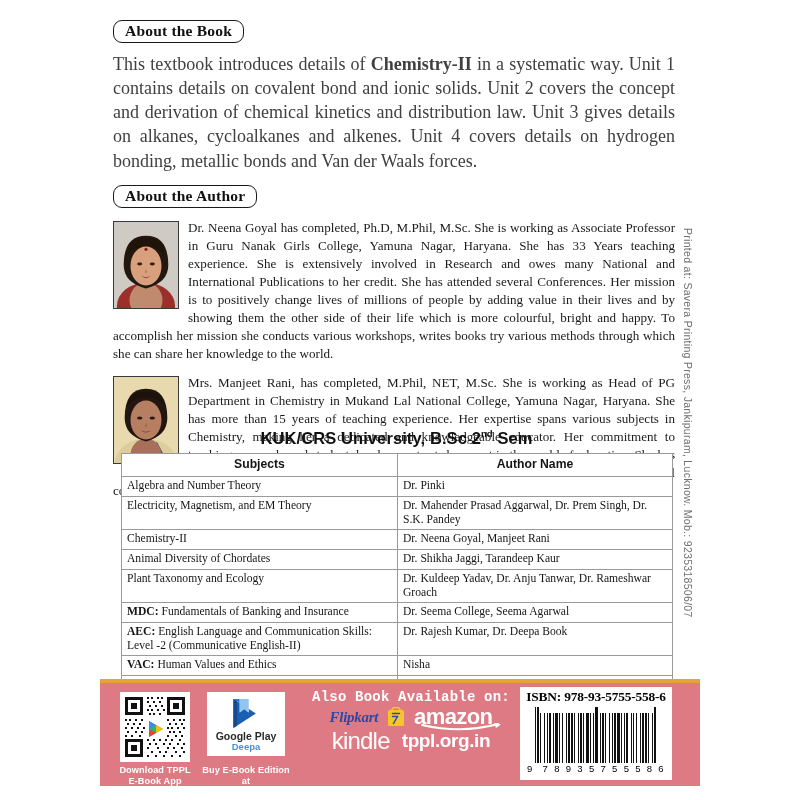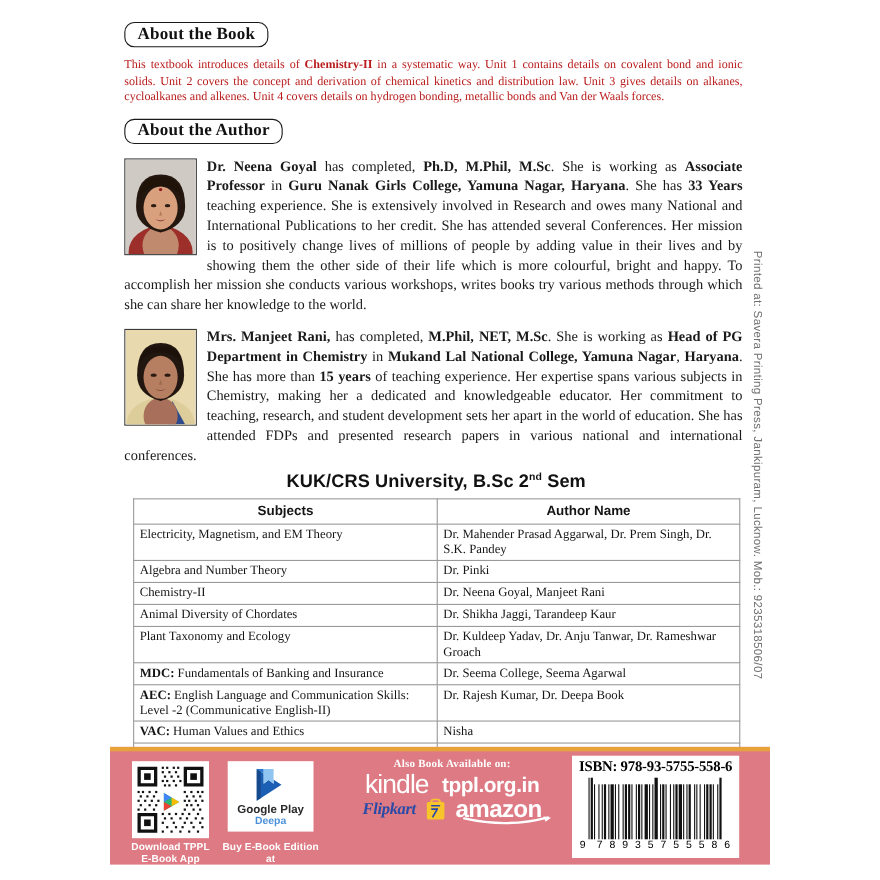--- a/index.html
+++ b/index.html
@@ -41,24 +41,24 @@
     font-weight: bold;
     font-size: 15.5px;
     letter-spacing: 0.2px;
     color: #111;
     line-height: 1.15;
     background: #fff;
   }
 
   .blurb {
     margin-top: 9px;
-    font-size: 11px;
+    font-size: 18px;
     line-height: 1.345;
     text-align: justify;
-    color: #b91c1c;
+    color: #404040;
     font-family: "Liberation Serif", serif;
   }
   .blurb b { font-weight: bold; }
 
   .sec-author-head { margin-top: 12px; }
 
   
   .author-block {
     margin-top: 11px;
     position: relative;
@@ -74,21 +74,21 @@
     position: relative;
   }
   .author-photo svg { display: block; width: 100%; height: 100%; }
   .author-text {
     font-size: 13.1px;
     line-height: 1.375;
     text-align: justify;
     color: #1a1a1a;
     font-family: "Liberation Serif", serif;
   }
-  .author-text b { font-weight: bold; }
+  .author-text b { font-weight: normal; }
   .clearfix::after { content: ""; display: block; clear: both; }
 
   
   .table-wrap {
     position: absolute;
     left: 121px;
     top: 428px;
     width: 551px;
   }
   .table-title {
@@ -217,23 +217,23 @@
   .cap-gp { left: 98px; top: 82px; width: 96px; }
 
   .stores {
     position: absolute;
     left: 205px;
     top: 6px;
     width: 212px;
     text-align: center;
   }
   .stores-title {
-    font-family: Liberation Serif, serif;
-    font-weight: bold;
-    font-size: 10px;
+    font-family: Liberation Mono, monospace;
+    font-weight: bold;
+    font-size: 14px;
     color: #ffffff;
     letter-spacing: 0.2px;
     margin-bottom: 2px;
   }
   .store-row {
     display: flex;
     align-items: center;
     justify-content: center;
     gap: 9px;
   }
@@ -382,26 +382,26 @@
           <col class="c2">
         </colgroup>
       <thead>
         <tr>
           <th>Subjects</th>
           <th>Author Name</th>
         </tr>
       </thead>
       <tbody>
           <tr>
+            <td class="subj">Algebra and Number Theory</td>
+            <td>Dr. Pinki</td>
+          </tr>
+          <tr>
             <td class="subj">Electricity, Magnetism, and EM Theory</td>
             <td>Dr. Mahender Prasad Aggarwal, Dr. Prem Singh, Dr. S.K. Pandey</td>
-          </tr>
-          <tr>
-            <td class="subj">Algebra and Number Theory</td>
-            <td>Dr. Pinki</td>
           </tr>
           <tr>
             <td class="subj">Chemistry-II</td>
             <td>Dr. Neena Goyal, Manjeet Rani</td>
           </tr>
           <tr>
             <td class="subj">Animal Diversity of Chordates</td>
             <td>Dr. Shikha Jaggi, Tarandeep Kaur</td>
           </tr>
           <tr>
@@ -545,39 +545,39 @@
       <div class="gp-t1">Google Play</div>
       <div class="gp-t2">Deepa</div>
     </div>
     <div class="cap cap-gp">
       <div>Buy E-Book Edition at</div>
       <div>Googie Play Books</div>
     </div>
 
     <div class="stores">
       <div class="stores-title">Also Book Available on:</div>
-      <div class="store-row r2">
-        <span class="kindle">kindle</span>
-        <span class="tppl">tppl.org.in</span>
-      </div>
       <div class="store-row">
         <span class="flipkart">Flipkart</span>
         <svg class="fk-bag" viewBox="0 0 18 20" aria-hidden="true">
           <rect x="1" y="3" width="16" height="16" rx="1.5" fill="#f7c42c"></rect>
           <path d="M5 3 Q5 0.5 9 0.5 Q13 0.5 13 3" fill="none" stroke="#f7c42c" stroke-width="1.6"></path>
           <path d="M5.5 6.5 H12.5 M5.5 9.5 H10.5" stroke="#2a4aa8" stroke-width="1.5" stroke-linecap="round"></path>
           <path d="M10.5 9.5 L6.5 16.5" stroke="#2a4aa8" stroke-width="1.5" stroke-linecap="round"></path>
         </svg>
         <span class="amazon">
           <span>amazon</span>
           <svg class="swoosh" viewBox="0 0 84 9" aria-hidden="true">
             <path d="M2 2 Q42 11 78 1" fill="none" stroke="#ffffff" stroke-width="2.2" stroke-linecap="round"></path>
             <path d="M74 0 L81 1.5 L76 5 Z" fill="#ffffff"></path>
           </svg>
         </span>
+      </div>
+      <div class="store-row r2">
+        <span class="kindle">kindle</span>
+        <span class="tppl">tppl.org.in</span>
       </div>
     </div>
 
     <div class="isbn-card">
       <div class="isbn-text">ISBN: 978-93-5755-558-6</div>
       <div class="barcode">
           <div class="bar" style="width: 1px; height: 56px; background: rgb(17, 17, 17);"></div>
           <div class="bar" style="width: 1px; height: 56px; background: transparent;"></div>
           <div class="bar" style="width: 2px; height: 56px; background: rgb(17, 17, 17);"></div>
           <div class="bar" style="width: 1px; height: 50px; background: transparent;"></div>

